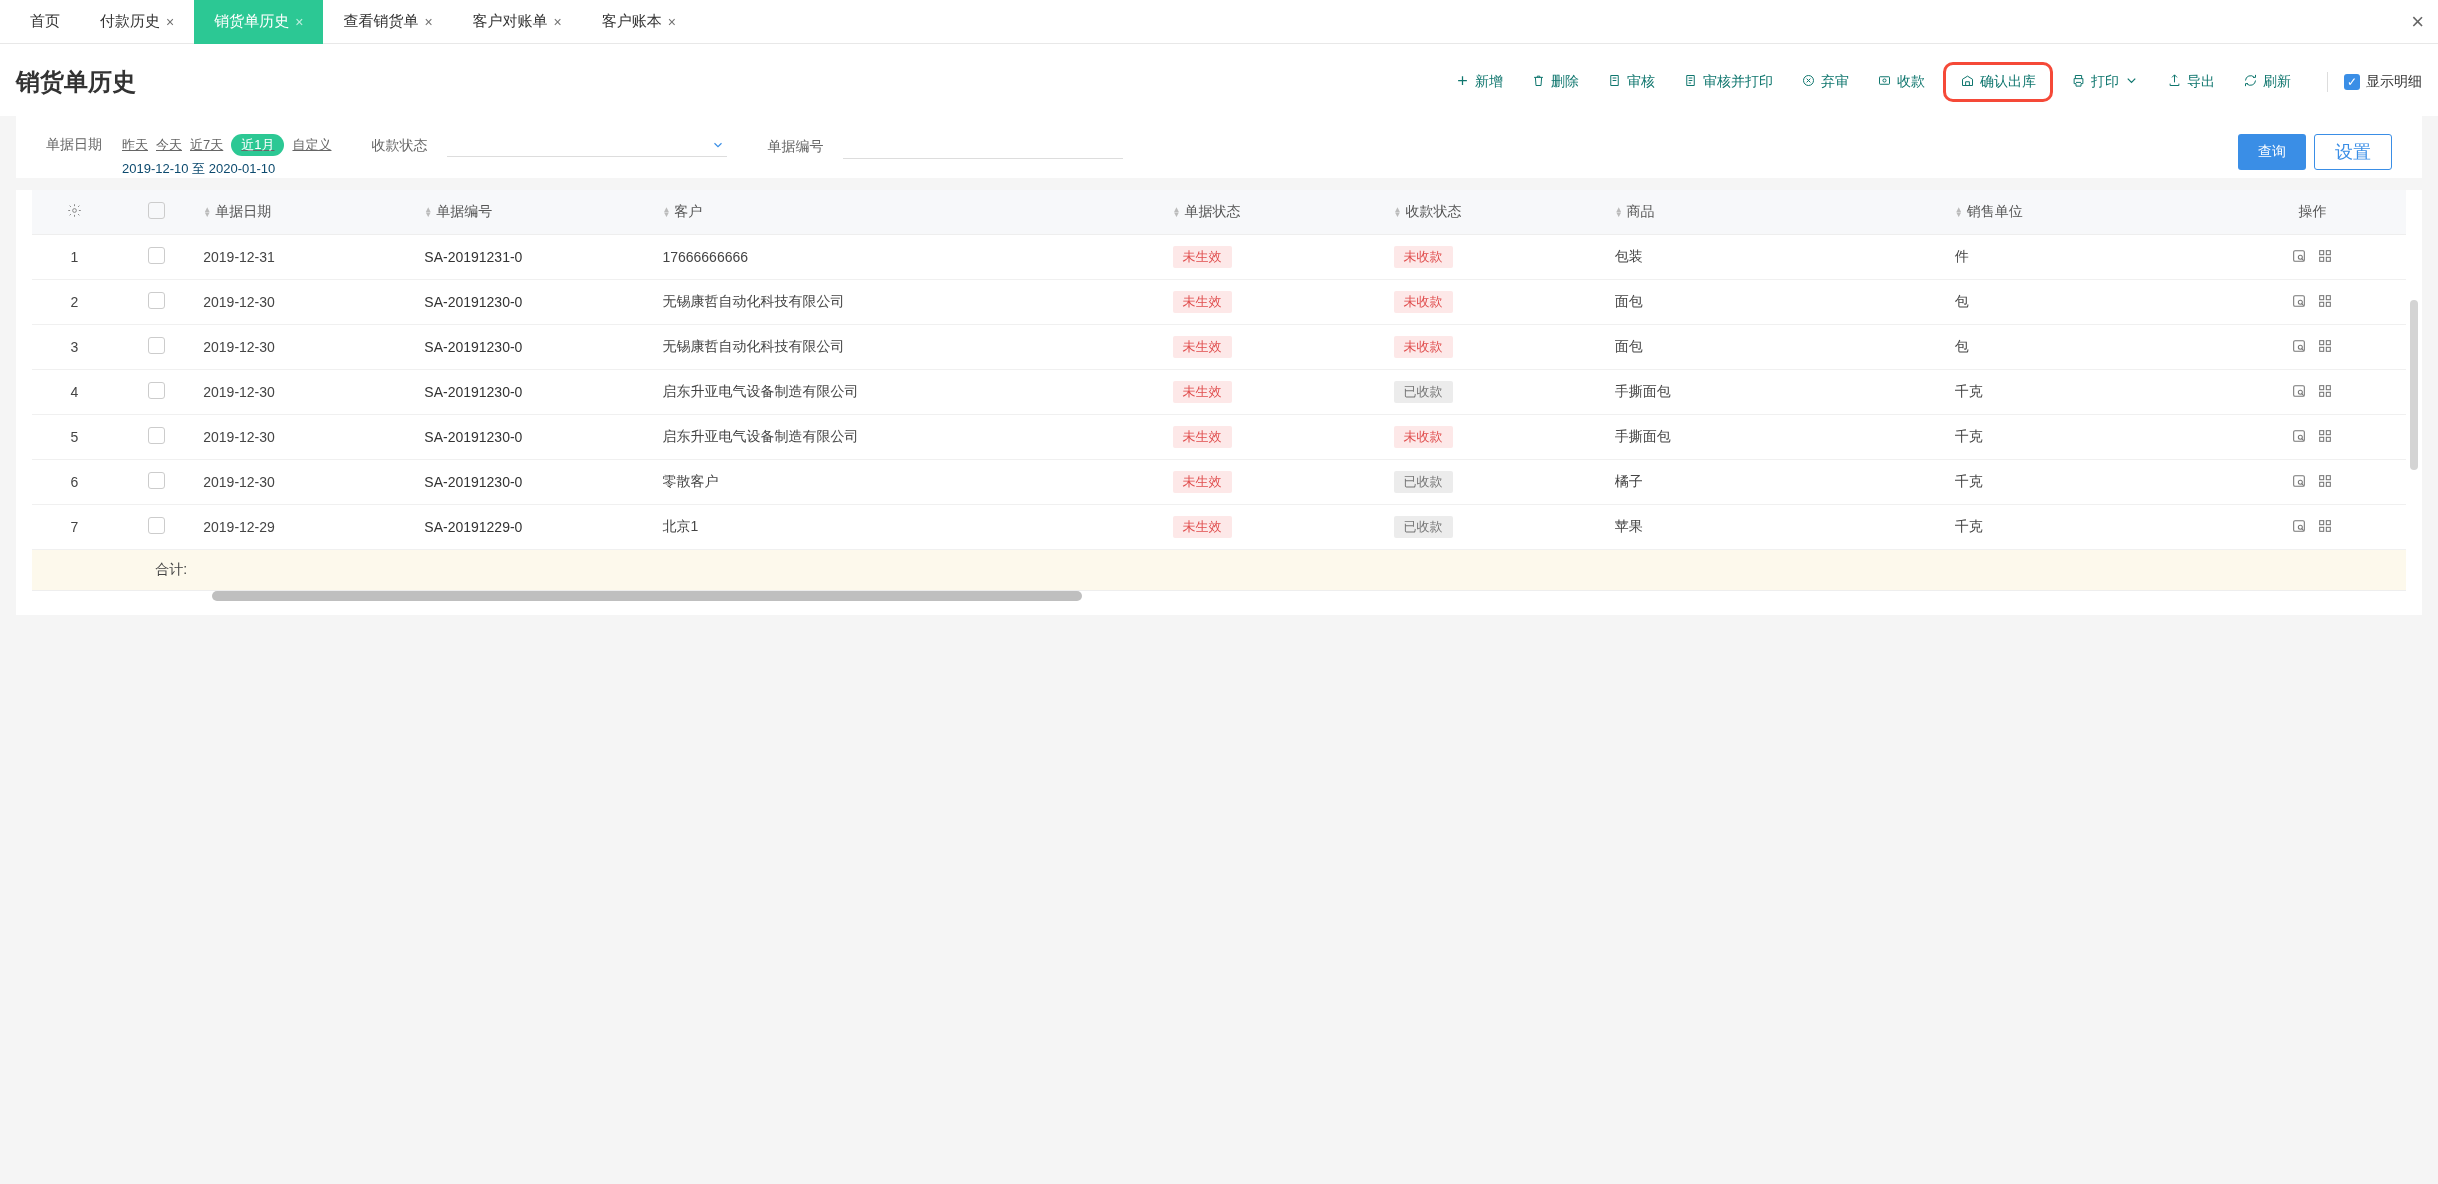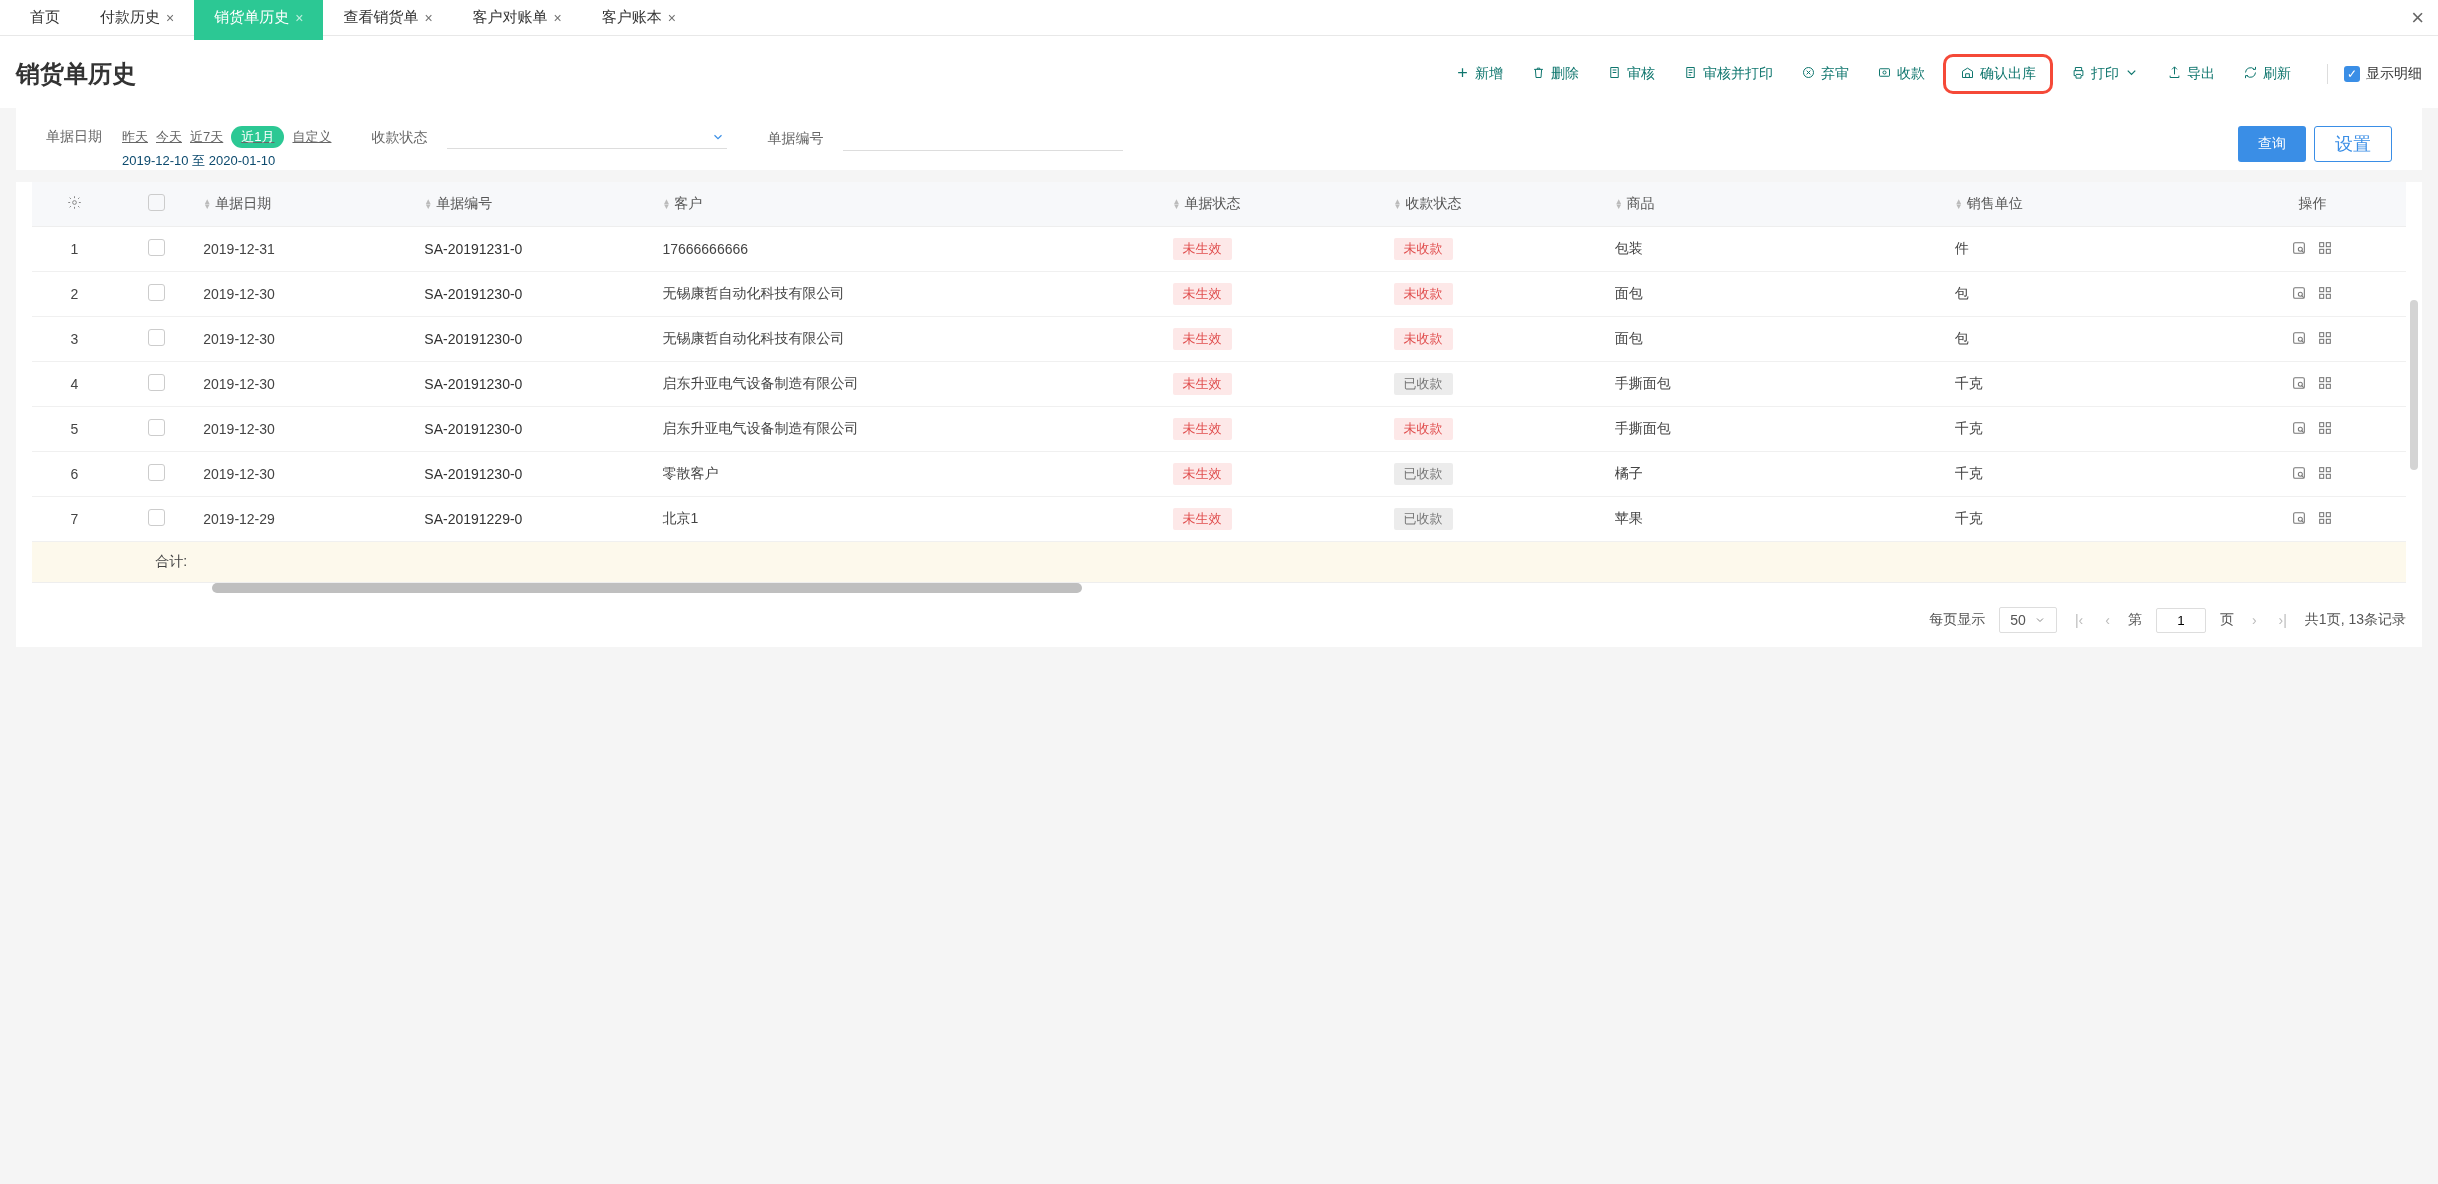--- a/index.html
+++ b/index.html
@@ -1,19 +1,19 @@
 <!DOCTYPE html>
 <html><head>
   <meta charset="utf-8">
   <style>
     * { box-sizing: border-box; margin: 0; padding: 0; }
     body { font-family: -apple-system, "Microsoft YaHei", sans-serif; background: #f5f5f5; font-size: 14px; color: #333; }
     
     
-    .tabs { display: flex; background: #fff; border-bottom: 1px solid #e8e8e8; align-items: center; height: 36px; padding: 0 10px; position: relative; }
+    .tabs { display: flex; background: #fff; border-bottom: 1px solid #e8e8e8; align-items: center; height: 44px; padding: 0 10px; position: relative; }
     .tab { padding: 0 20px; height: 44px; display: flex; align-items: center; cursor: pointer; color: #333; font-size: 15px; gap: 6px; }
     .tab.active { background: #2cc894; color: #fff; }
     .tab-close { font-size: 14px; opacity: 0.7; }
     .tabs-close-all { position: absolute; right: 14px; font-size: 22px; color: #666; cursor: pointer; }
     
     
     .header-bar { display: flex; align-items: center; padding: 18px 16px 14px 16px; background: #fff; margin-top: 0; gap: 8px; }
     .page-title { font-size: 24px; font-weight: 600; color: #333; margin-right: auto; }
     .toolbar-btn { display: inline-flex; gap: 5px; color: #0f766e; cursor: pointer; padding: 4px 10px; font-size: 14px; }
     .toolbar-btn svg { width: 15px; height: 15px; }
@@ -414,32 +414,15 @@
       <tr class="totals-row">
         <td colspan="2" style="text-align:right;">合计:</td>
         <td colspan="8"></td>
       </tr>
     </tfoot>
   </table>
   <div class="hscroll">
       <div class="hscroll-thumb"></div>
     </div>
 
-  <div class="pager">
-    <span>每页显示</span>
-    <span class="sel">
-        <span>50</span>
-        <svg width="12" height="12" viewBox="0 0 24 24">
-          <path fill="none" stroke="#888" stroke-width="2" d="M6 9l6 6 6-6"></path>
-        </svg>
-      </span>
-    <span class="nav">|‹</span>
-    <span class="nav">‹</span>
-    <span>第</span>
-    <input class="page-in" value="1" style="">
-    <span>页</span>
-    <span class="nav">›</span>
-    <span class="nav">›|</span>
-    <span>共1页, 13条记录</span>
-  </div>
 </div>
 
 <div class="vscroll"></div>
 
 </body></html>

